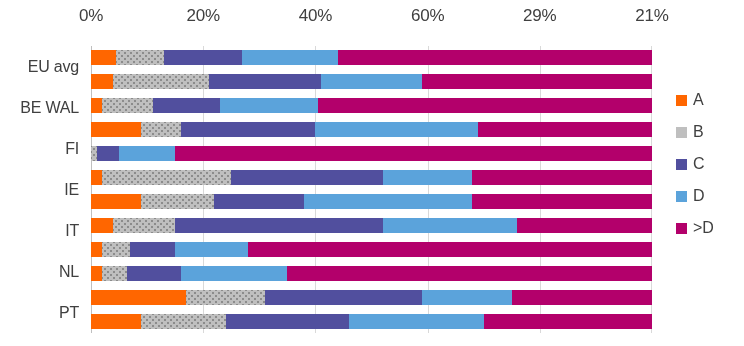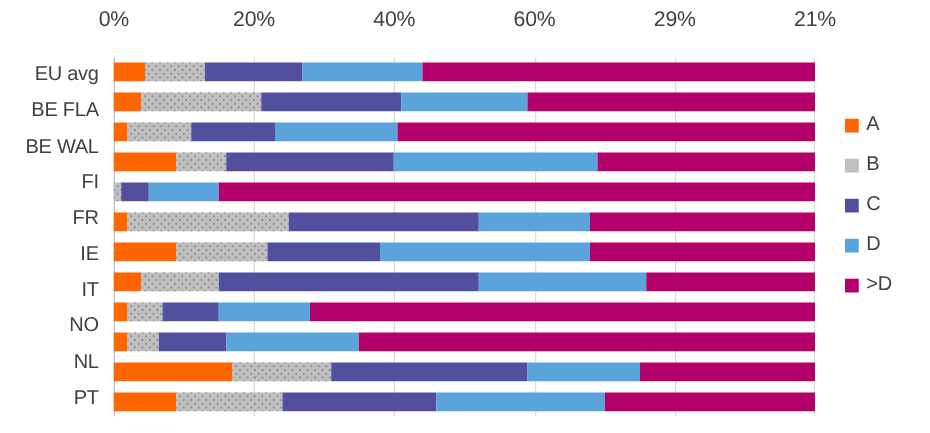--- a/index.html
+++ b/index.html
@@ -277,27 +277,24 @@
             <div class="seg seg-C" style="width: 22%;"></div>
             <div class="seg seg-D" style="width: 24%;"></div>
             <div class="seg seg-E" style="width: 30%;"></div>
           </div>
         </div>
       </div>
   </div>
 
   <div id="y-axis">
       <div class="y-label">EU avg</div>
-      <div class="y-label">BE FLA</div>
       <div class="y-label">BE WAL</div>
       <div class="y-label">FI</div>
-      <div class="y-label">FR</div>
       <div class="y-label">IE</div>
       <div class="y-label">IT</div>
-      <div class="y-label">NO</div>
       <div class="y-label">NL</div>
       <div class="y-label">PT</div>
     </div>
 
   <div id="legend">
       <div class="legend-item">
         <span class="legend-swatch" style="background: rgb(255, 102, 0);"></span>
         <span class="legend-label">A</span>
       </div>
       <div class="legend-item">

